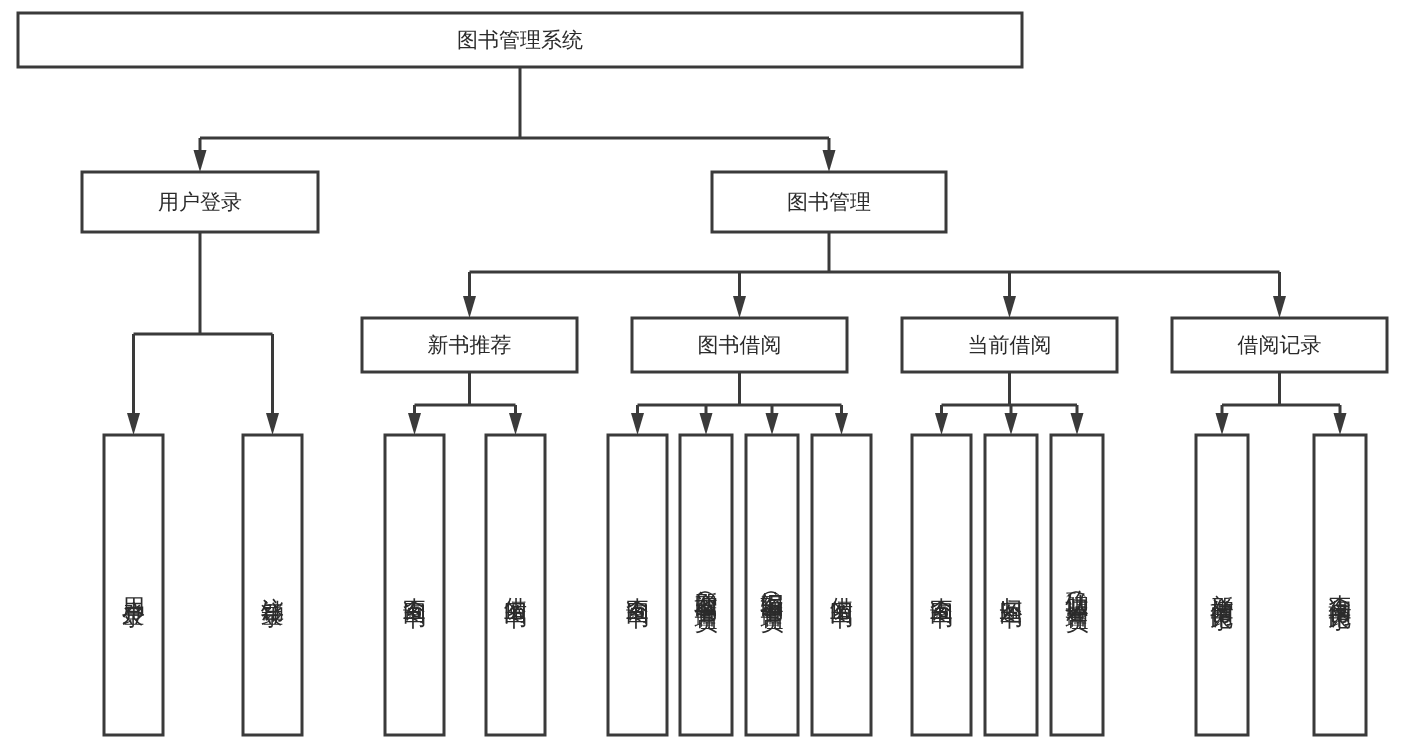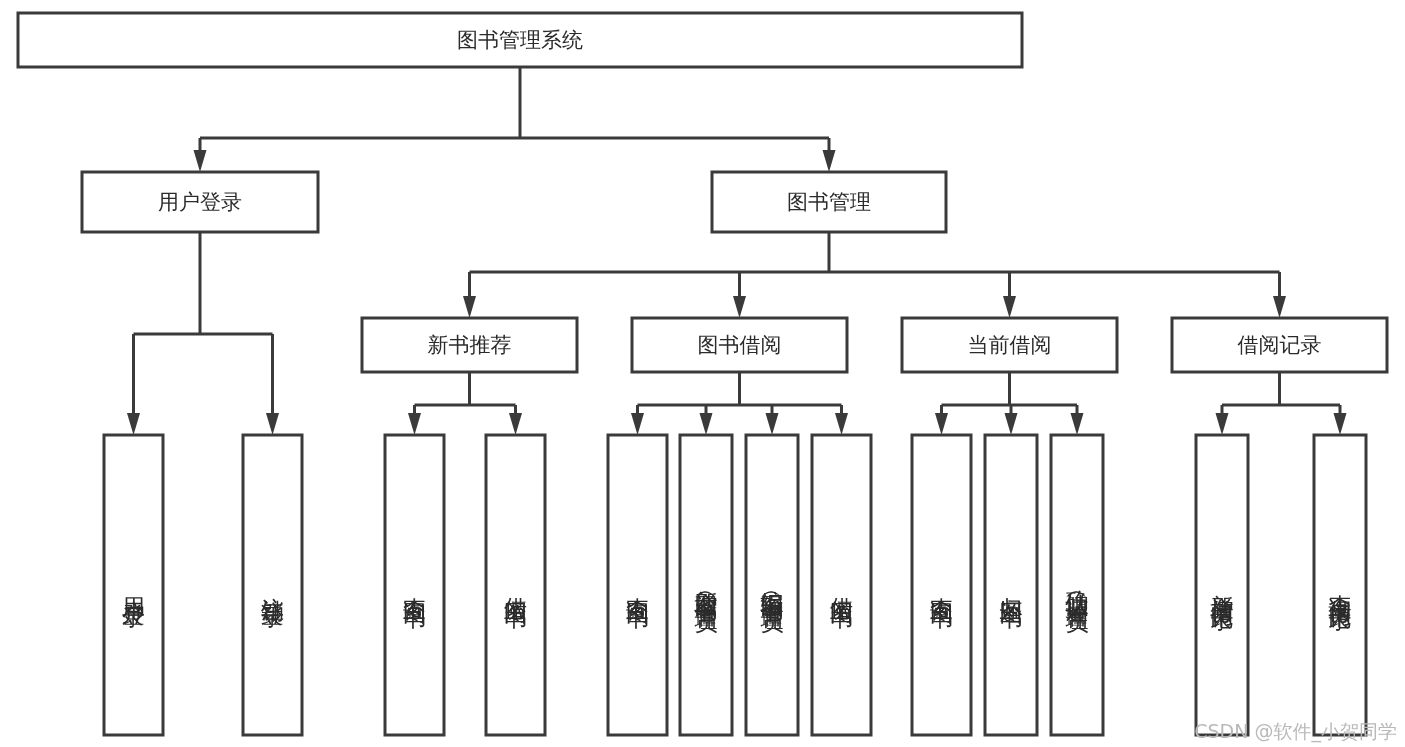--- a/index.html
+++ b/index.html
@@ -213,14 +213,13 @@
       <div class="vlabel" style="left: 680px; top: 435px; width: 52px; height: 300px;">新增图书（管理员）</div>
       <div class="vlabel" style="left: 746px; top: 435px; width: 52px; height: 300px;">编辑图书（管理员）</div>
       <div class="vlabel" style="left: 812px; top: 435px; width: 59px; height: 300px;">借阅图书</div>
       <div class="vlabel" style="left: 912px; top: 435px; width: 59px; height: 300px;">查询图书</div>
       <div class="vlabel" style="left: 985px; top: 435px; width: 52px; height: 300px;">归还图书</div>
       <div class="vlabel" style="left: 1051px; top: 435px; width: 52px; height: 300px;">确认归还（管理员）</div>
       <div class="vlabel" style="left: 1196px; top: 435px; width: 52px; height: 300px;">新增借阅记录</div>
       <div class="vlabel" style="left: 1314px; top: 435px; width: 52px; height: 300px;">查询借阅记录</div>
     </div>
 
-  <div class="watermark">CSDN @软件_小贺同学</div>
 </div>
 
 </body></html>

